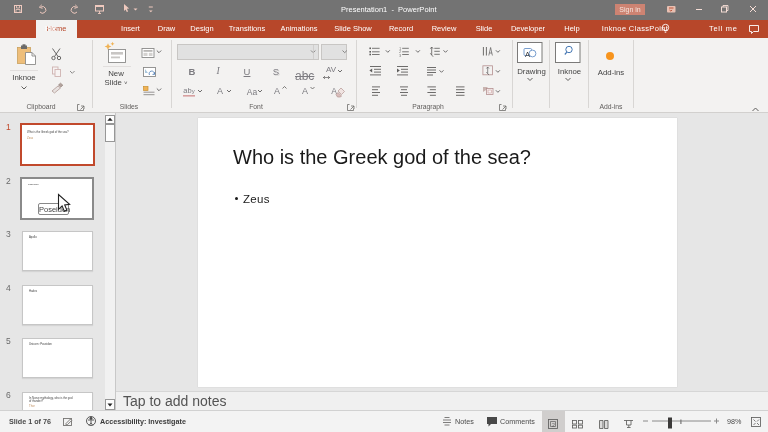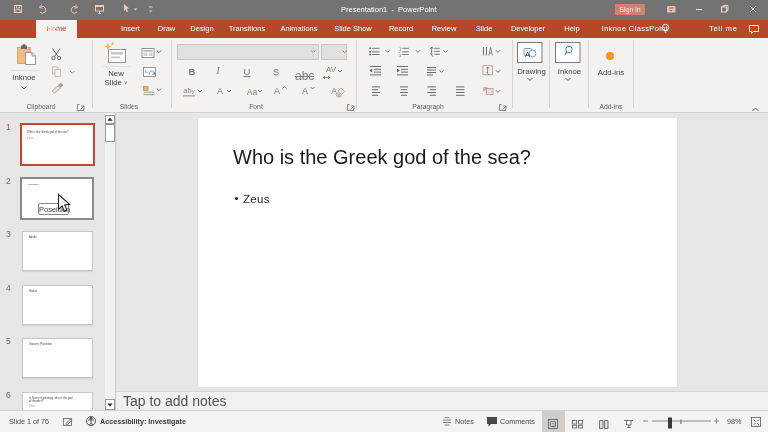--- a/index.html
+++ b/index.html
@@ -374,21 +374,21 @@
   <div id="slide">
     <div style="position:absolute; left:35px; top:28px; font-size:20px; color:#1a1a1a;">Who is the Greek god of the sea?</div>
     <div style="position:absolute; left:36.5px; top:78.6px; width:3.4px; height:3.4px; border-radius:50%; background:#1a1a1a;"></div>
     <div style="position:absolute; left:45px; top:75px; font-size:11.5px; letter-spacing:0.3px; color:#1a1a1a;">Zeus</div>
   </div>
 </div>
 
 <div class="abs" id="notesbar">Tap to add notes</div>
 
 <div class="abs" id="statusbar">
-  <div class="sitem" style="left:9px;">Slide 1 of 76</div>
+  <div class="sitem" style="left:9px;font-weight:bold;">Slide 1 of 76</div>
   <div class="sitem" style="left:100px; font-weight:600; color:#3a3a3a;">Accessibility: Investigate</div>
   <div class="sitem" style="left:455px;">Notes</div>
   <div class="sitem" style="left:500px;">Comments</div>
   <div class="sitem" style="left:727px;">98%</div>
   <div class="abs" style="left:542px; top:0; width:23px; height:21px; background:#d0cecd;"></div>
 </div>
 <svg width="768" height="22" style="left:0; top:410px;" viewBox="0 0 768 22">
 
   <g stroke="#767472" fill="none" stroke-width="0.9">
     <rect x="63.5" y="8.5" width="8" height="7"></rect>

